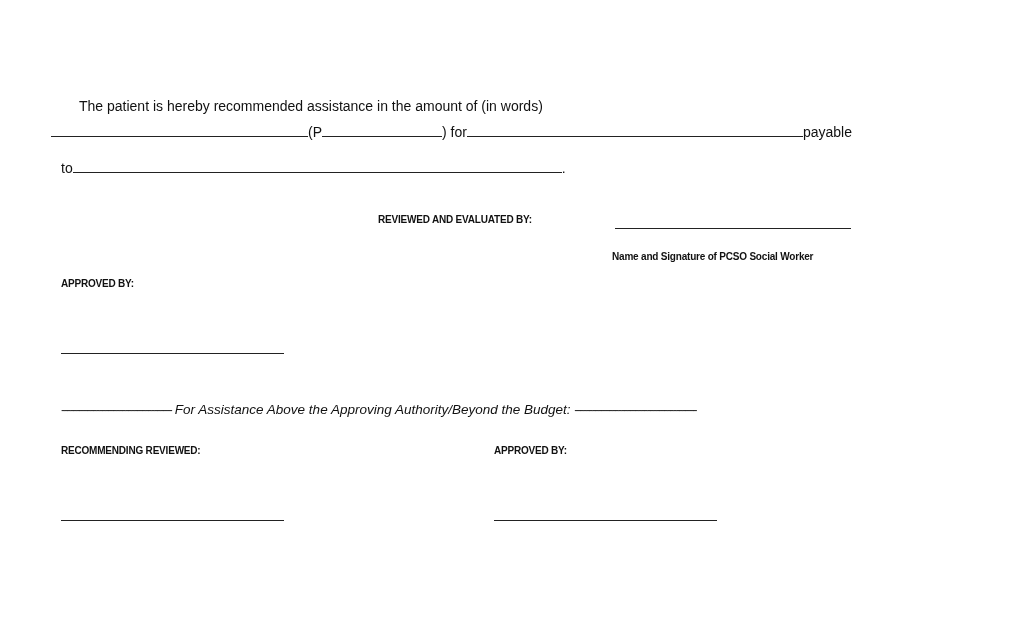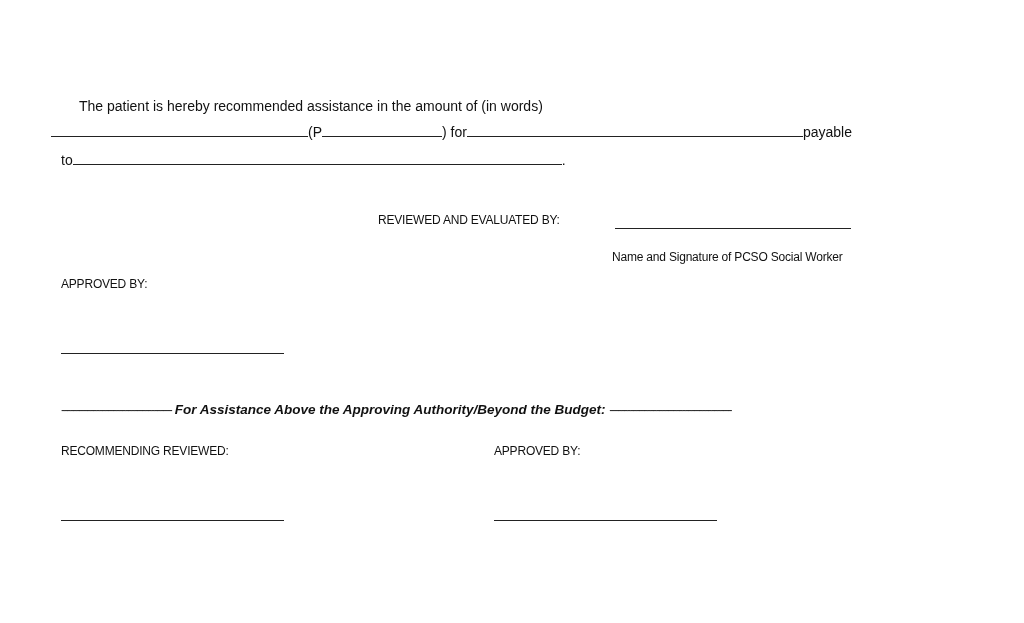--- a/index.html
+++ b/index.html
@@ -10,52 +10,52 @@
     body {
       width: 1024px;
       height: 623px;
       position: relative;
       overflow: hidden;
       font-family: "Liberation Sans", "DejaVu Sans", sans-serif;
       color: #111111;
       font-size: 14px;
     }
     .abs { position: absolute; white-space: nowrap; line-height: 16px; }
-    .bold { font-weight: normal; font-size: 12px; letter-spacing: -0.2px; }
+    .bold { font-weight: bold; font-size: 10px; letter-spacing: -0.2px; }
     .blank {
       display: inline-block;
       border-bottom: 1.3px solid #222;
       height: 13px;
       vertical-align: baseline;
     }
     .sigline {
       position: absolute;
       height: 0;
       border-top: 1.6px solid #222;
     }
     .divider-text {
       position: absolute;
       white-space: nowrap;
       font-size: 13.5px;
       line-height: 16px;
       color: #111;
     }
-    .divider-text .italic { font-style: italic; font-weight: bold; }
+    .divider-text .italic { font-style: italic; }
     .dash { letter-spacing: -1.6px; color: #222; }
   </style>
 </head>
 <body>
 
 <div class="abs" style="left:61px; top:98px;margin-left:18px;">The patient is hereby recommended assistance in the amount of (in words)</div>
 
 <div class="abs" style="left:51px; top:123px;">
   <span class="blank" style="width:257px;"></span><span>(P</span><span class="blank" style="width:120px;"></span><span>) for</span><span class="blank" style="width:336px;"></span><span>payable</span>
 </div>
 
-<div class="abs" style="left:61px; top:151px;text-align:right;">
+<div class="abs" style="left:61px; top:159px;text-align:right;">
   <span>to</span><span class="blank" style="width:489px;"></span><span>.</span>
 </div>
 
 <div class="abs bold" style="left:378px; top:212px;">REVIEWED AND EVALUATED BY:</div>
 <div class="sigline" style="left:615px; top:228px; width:236px;"></div>
 <div class="abs bold" style="left:612px; top:249px;">Name and Signature of PCSO Social Worker</div>
 
 <div class="abs bold" style="left:61px; top:276px;">APPROVED BY:</div>
 <div class="sigline" style="left:61px; top:353px; width:223px;"></div>
 

